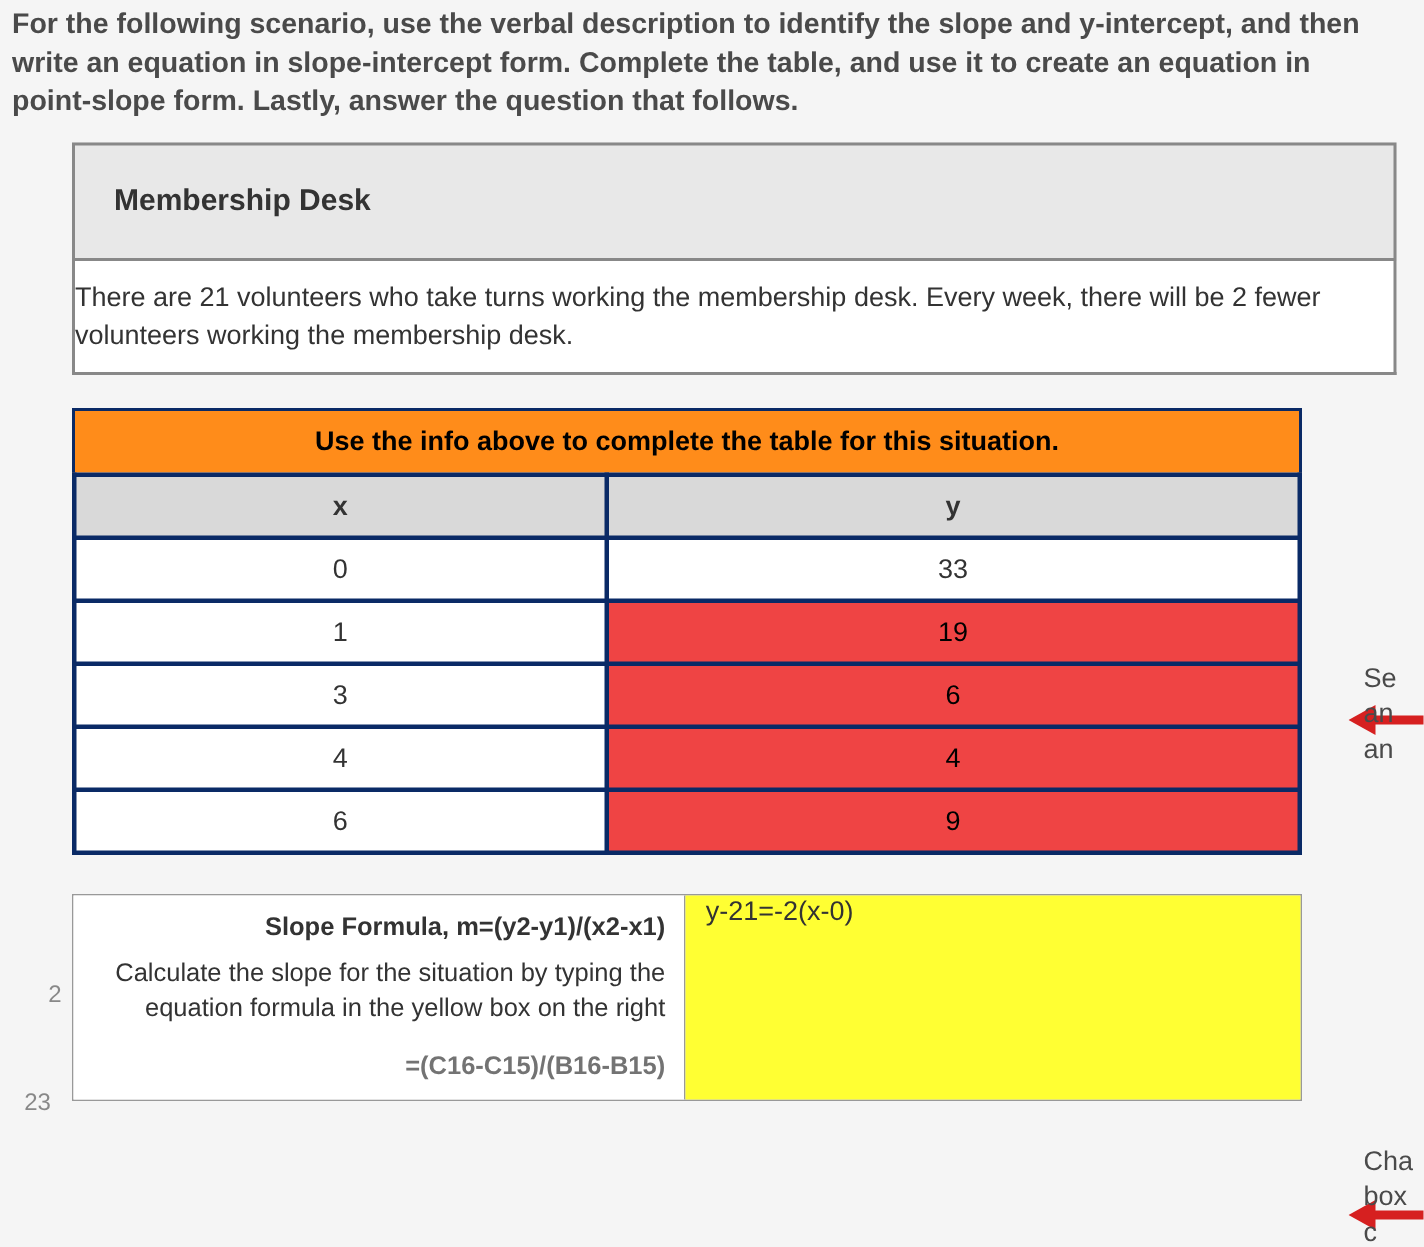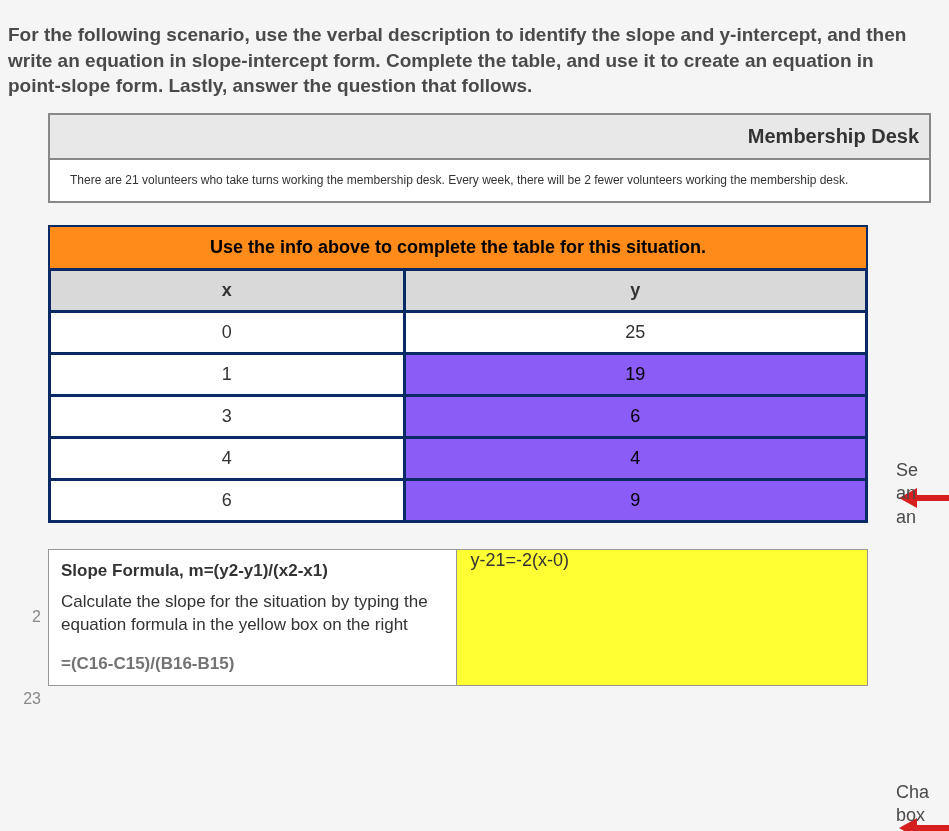--- a/index.html
+++ b/index.html
@@ -5,44 +5,44 @@
   * { box-sizing: border-box; margin: 0; padding: 0; }
   body {
     font-family: Verdana, Geneva, sans-serif;
     background: #f5f5f5;
     width: 949px;
     height: 831px;
     position: relative;
     color: #333;
   }
   .instructions {
-    padding: 22px 18px 14px 8px;
+    padding: 4px 18px 14px 8px;
     font-size: 19px;
     font-weight: bold;
     line-height: 1.35;
     color: #4a4a4a;
   }
   .main-area {
     padding: 0 18px 0 48px;
     position: relative;
   }
   .title-box {
     border: 2px solid #888;
     background: #e8e8e8;
-    text-align: right;
+    text-align: left;
     font-weight: bold;
     font-size: 20px;
-    padding: 10px;
+    padding: 26px;
     color: #333;
   }
   .scenario-box {
     border: 2px solid #888;
     border-top: none;
-    padding: 12px 20px;
-    font-size: 12px;
+    padding: 12px 0;
+    font-size: 18px;
     line-height: 1.4;
     color: #333;
     background: #fff;
   }
   .instr-bar {
     margin-top: 22px;
     background: #ff8c1a;
     color: #000;
     font-weight: bold;
     font-size: 18px;
@@ -62,35 +62,36 @@
     text-align: center;
     font-size: 18px;
     height: 42px;
   }
   table.data th {
     background: #d9d9d9;
     font-weight: bold;
     font-style: normal;
   }
   .white-cell { background: #ffffff; }
-  .orange-cell { background: #8b5cf6; color: #000; }
+  .orange-cell { background: #ef4444; color: #000; }
   .slope-section {
     margin-top: 26px;
     width: 820px;
     display: flex;
     border: 1px solid #999;
   }
   .slope-left {
     flex: 1;
     padding: 10px 12px;
     font-size: 17px;
     line-height: 1.35;
     color: #333;
     border-right: 1px solid #999;
     background: #fff;
+    text-align: right;
   }
   .slope-left .formula-title {
     font-weight: bold;
     margin-bottom: 8px;
   }
   .slope-left .formula-ref {
     font-weight: bold;
     color: #737373;
     margin-top: 16px;
   }
@@ -113,21 +114,21 @@
   }
   .arrow {
     position: absolute;
     right: -10px;
     color: #d62020;
     font-weight: bold;
   }
   .arrow svg { display: block; }
   .side-text {
     position: absolute;
-    right: 13px;
+    right: 0;
     color: #4a4a4a;
     font-size: 18px;
     line-height: 1.3;
     text-align: left;
     width: 40px;
     overflow: hidden;
   }
 </style>
 </head>
 <body>
@@ -144,21 +145,21 @@
   <table class="data">
     <thead>
       <tr>
         <th>x</th>
         <th>y</th>
       </tr>
     </thead>
     <tbody id="table-body">
         <tr>
           <td class="white-cell">0</td>
-          <td class="white-cell">25</td>
+          <td class="white-cell">33</td>
         </tr>
         <tr>
           <td class="white-cell">1</td>
           <td class="orange-cell">19</td>
         </tr>
         <tr>
           <td class="white-cell">3</td>
           <td class="orange-cell">6</td>
         </tr>
         <tr>
@@ -179,21 +180,21 @@
     </svg>
   </div>
   <div class="side-text" style="top:346px;">
     <div>Se</div>
     <div>an</div>
     <div>an</div>
   </div>
 
   <div class="slope-section" style="position:relative;">
     <span class="row-label" style="top:58px;">2</span>
-    <span class="row-label" style="top:140px;">23</span>
+    <span class="row-label" style="top:130px;text-align:center;">23</span>
     <div class="slope-left">
       <div class="formula-title">Slope Formula, m=(y2-y1)/(x2-x1)</div>
       <div>Calculate the slope for the situation by typing the equation formula in the yellow box on the right</div>
       <div class="formula-ref">=(C16-C15)/(B16-B15)</div>
     </div>
     <div class="slope-right">
       <span>y-21=-2(x-0)</span>
     </div>
   </div>
 

